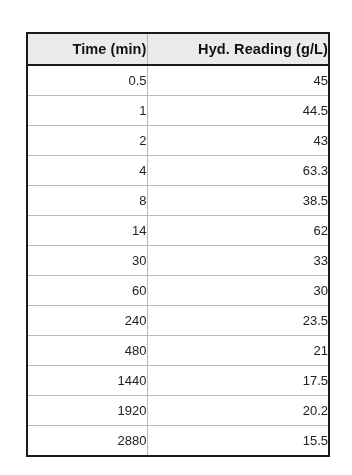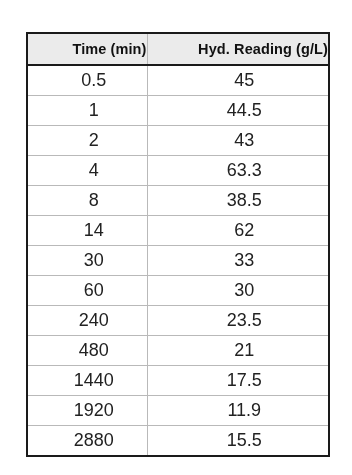--- a/index.html
+++ b/index.html
@@ -54,23 +54,23 @@
     white-space: nowrap;
     letter-spacing: 0.1px;
   }
 
   thead th.th-time {
     border-right: 1px solid #b9b9b9;
   }
 
   tbody td {
     color: #222222;
-    font-size: 18px;
+    font-size: 13px;
     font-weight: normal;
-    text-align: center;
+    text-align: right;
     padding: 4px 0 4px 13px;
     height: 21px;
     border-bottom: 1px solid #b9b9b9;
     white-space: nowrap;
     vertical-align: middle;
   }
 
   tbody td.td-time {
     border-right: 1px solid #b9b9b9;
   }
@@ -136,21 +136,21 @@
         <tr>
           <td class="td-time">480</td>
           <td class="td-reading">21</td>
         </tr>
         <tr>
           <td class="td-time">1440</td>
           <td class="td-reading">17.5</td>
         </tr>
         <tr>
           <td class="td-time">1920</td>
-          <td class="td-reading">11.9</td>
+          <td class="td-reading">20.2</td>
         </tr>
         <tr>
           <td class="td-time">2880</td>
           <td class="td-reading">15.5</td>
         </tr>
       </tbody>
     </table>
   </div>
 
 </div>

